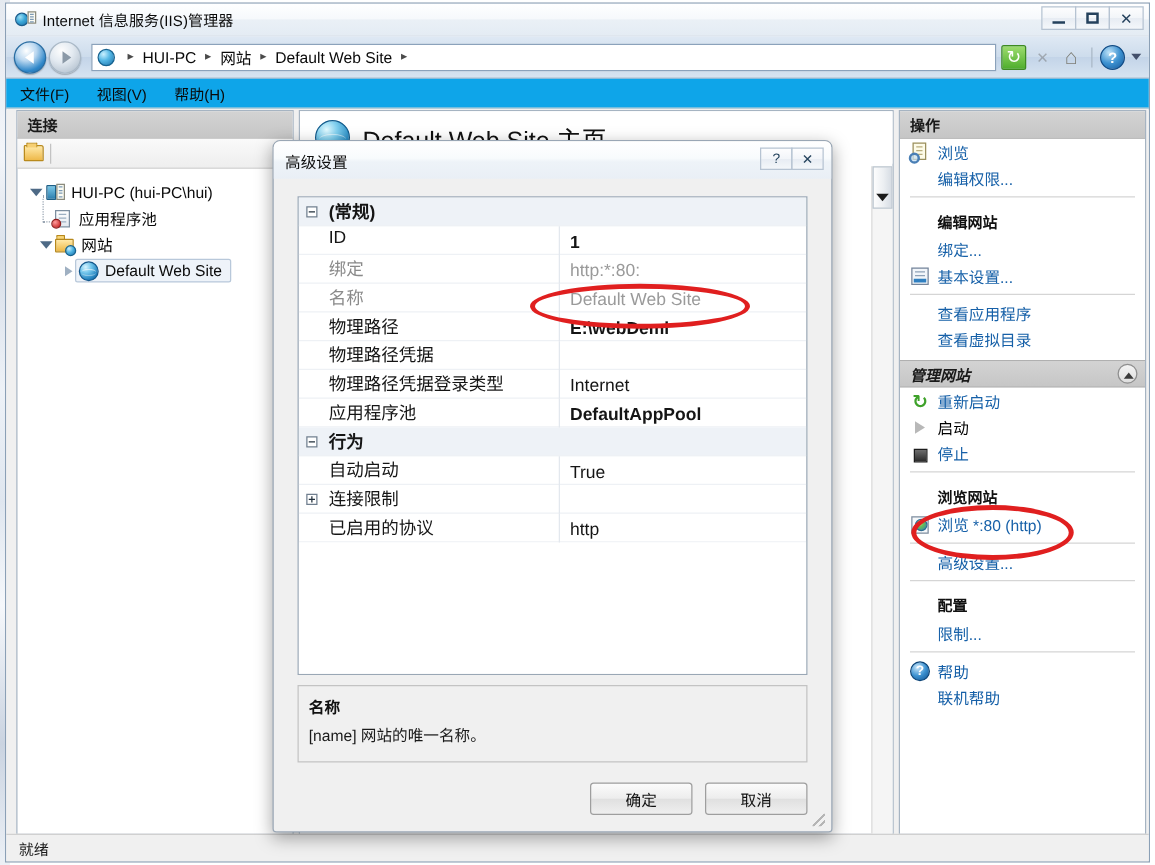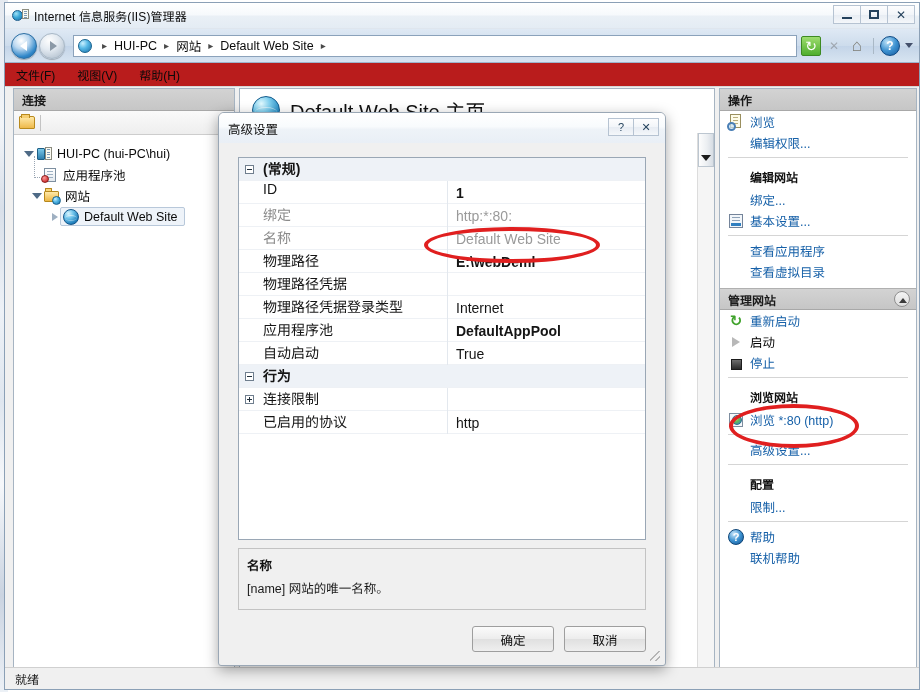--- a/index.html
+++ b/index.html
@@ -147,21 +147,21 @@
     font-size: 12px; display: flex; align-items: center; justify-content: center;
   }
   .caret-dn {
     width:0;height:0;border-left:4px solid transparent;border-right:4px solid transparent;
     border-top:5px solid #44506b; margin-left:2px;
   }
 
   
   .menubar {
     position: absolute; left: 0; top: 60px; width: 914px; height: 24px;
-    background: #b91c1c; display: flex; align-items: center;
+    background: #0ea5e9; display: flex; align-items: center;
     border-bottom: 1px solid #d6d6d6;
   }
   .menuitem { padding: 3px 11px; color: #0a0a0a; font-size: 12px; white-space: nowrap; }
 
   
   .pane-host {
     position: absolute; left: 0; top: 85px; width: 914px; height: 580px;
     background: #f0f0f0;
   }
 
@@ -373,21 +373,21 @@
     border:1px solid #0d4578;
   }
   .ic-help::after{
     content:"?"; position:absolute; inset:0; color:#ffffff; font-weight:bold; font-size:11px;
     display:flex; align-items:center; justify-content:center;
   }
   .grp-head {
     height: 22px; background: linear-gradient(180deg,#d3d3d3 0%,#c6c6c6 100%);
     border-top:1px solid #b0b0b0; border-bottom: 1px solid #a8a8a8;
     display:flex; align-items:center; padding: 0 6px 0 8px;
-    font-weight:bold; color:#1a1a1a; font-size:12px;
+    font-weight:bold; color:#1a1a1a; font-size:12px;font-style:italic;
   }
   .grp-head .spacer{flex:1;}
   .chev {
     width:16px;height:16px;border-radius:50%;
     background: linear-gradient(180deg,#f4f4f4 0%,#dedede 100%);
     border:1px solid #8f8f8f; position:relative;
   }
   .chev::after{
     content:""; position:absolute; left:4px; top:6px; width:0;height:0;
     border-left:4px solid transparent;border-right:4px solid transparent;border-bottom:5px solid #3b3b3b;
@@ -811,34 +811,34 @@
           <div class="gname">物理路径凭据登录类型</div>
           <div class="gval">Internet</div>
         </div>
 
         <div class="grid-row">
           <div class="expander"></div>
           <div class="gname">应用程序池</div>
           <div class="gval bold">DefaultAppPool</div>
         </div>
 
+        <div class="grid-row cat">
+          <div class="expander">
+              <span class="pmbox"></span>
+            </div>
+          <div class="gname">行为</div>
+          <div class="gval"></div>
+        </div>
+
         <div class="grid-row">
           <div class="expander"></div>
           <div class="gname">自动启动</div>
           <div class="gval">True</div>
         </div>
 
-        <div class="grid-row cat">
-          <div class="expander">
-              <span class="pmbox"></span>
-            </div>
-          <div class="gname">行为</div>
-          <div class="gval"></div>
-        </div>
-
         <div class="grid-row">
           <div class="expander">
               <span class="pmbox plus"></span>
             </div>
           <div class="gname">连接限制</div>
           <div class="gval"></div>
         </div>
 
         <div class="grid-row">
           <div class="expander"></div>

